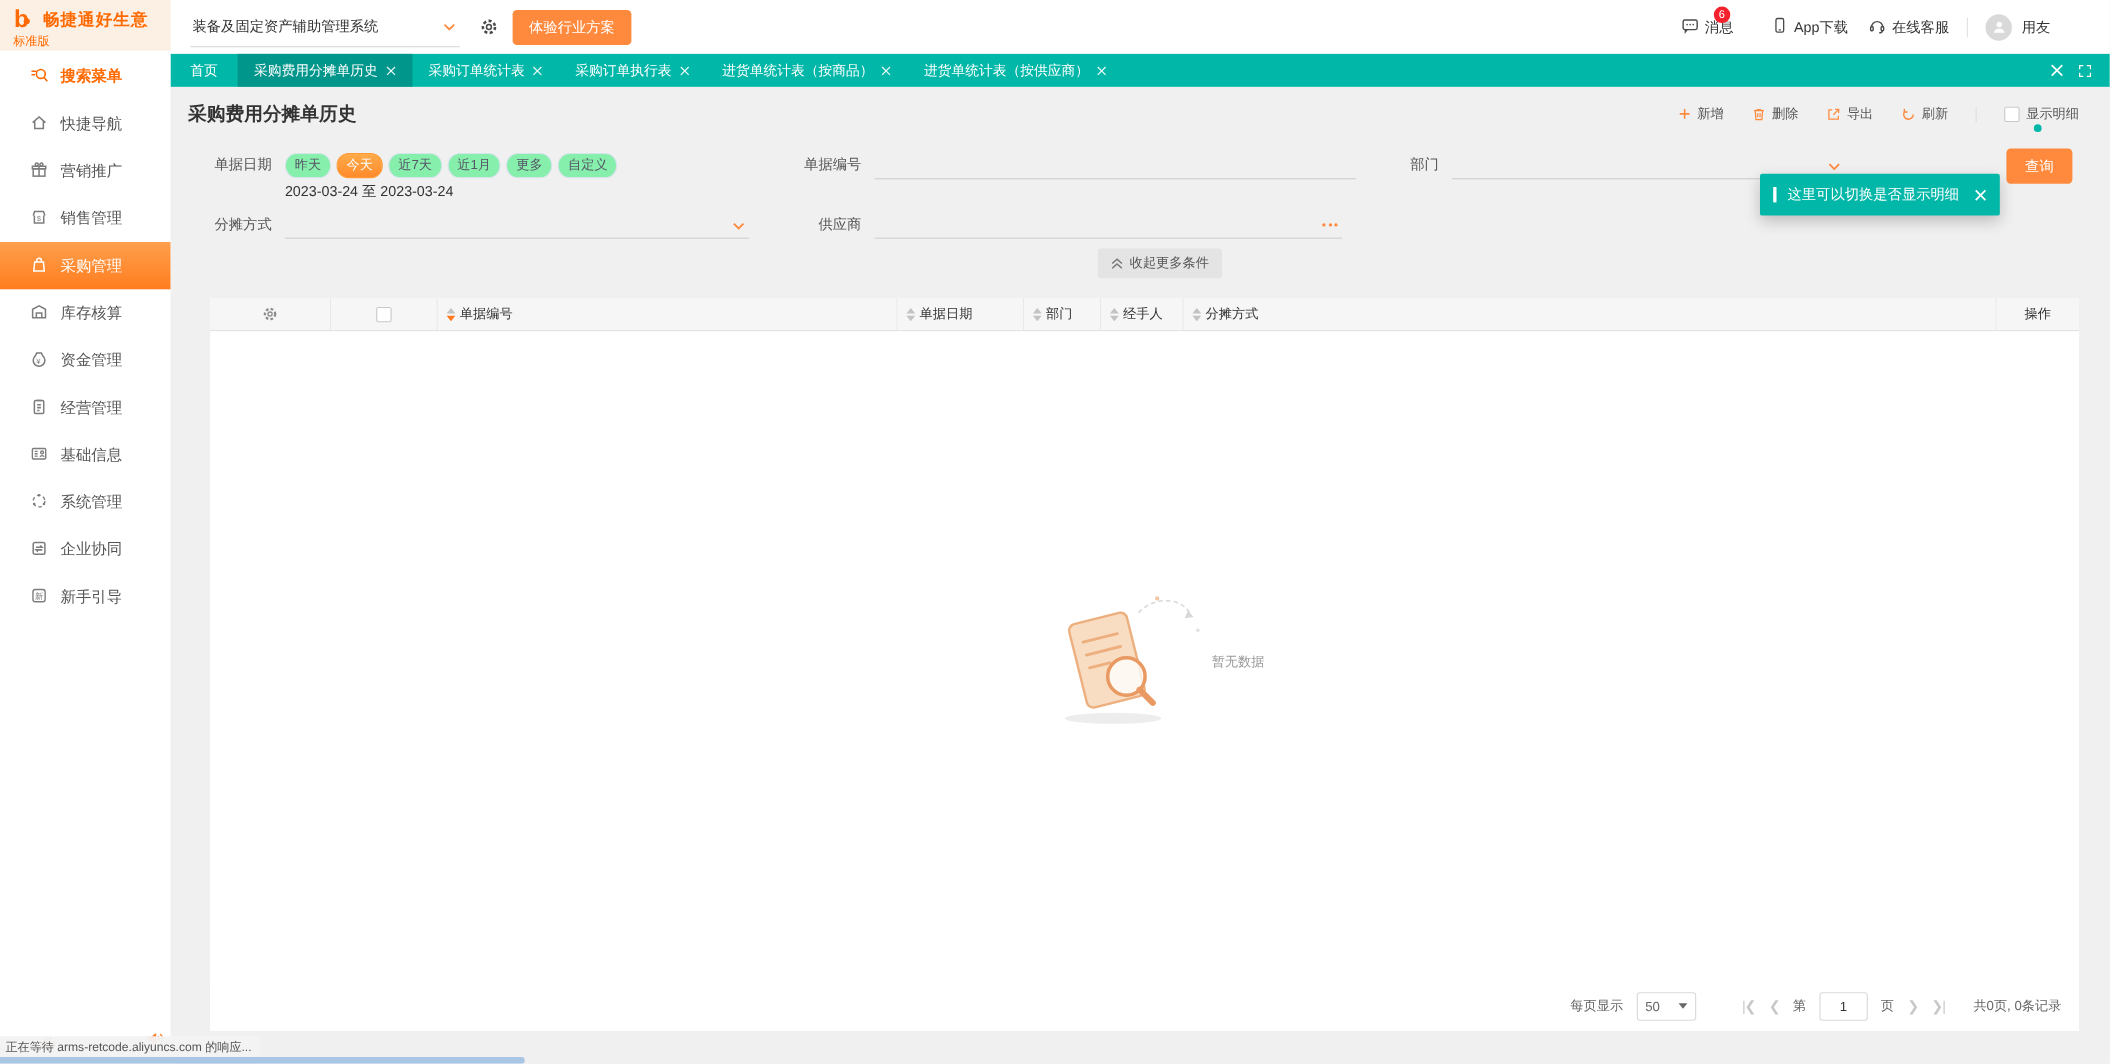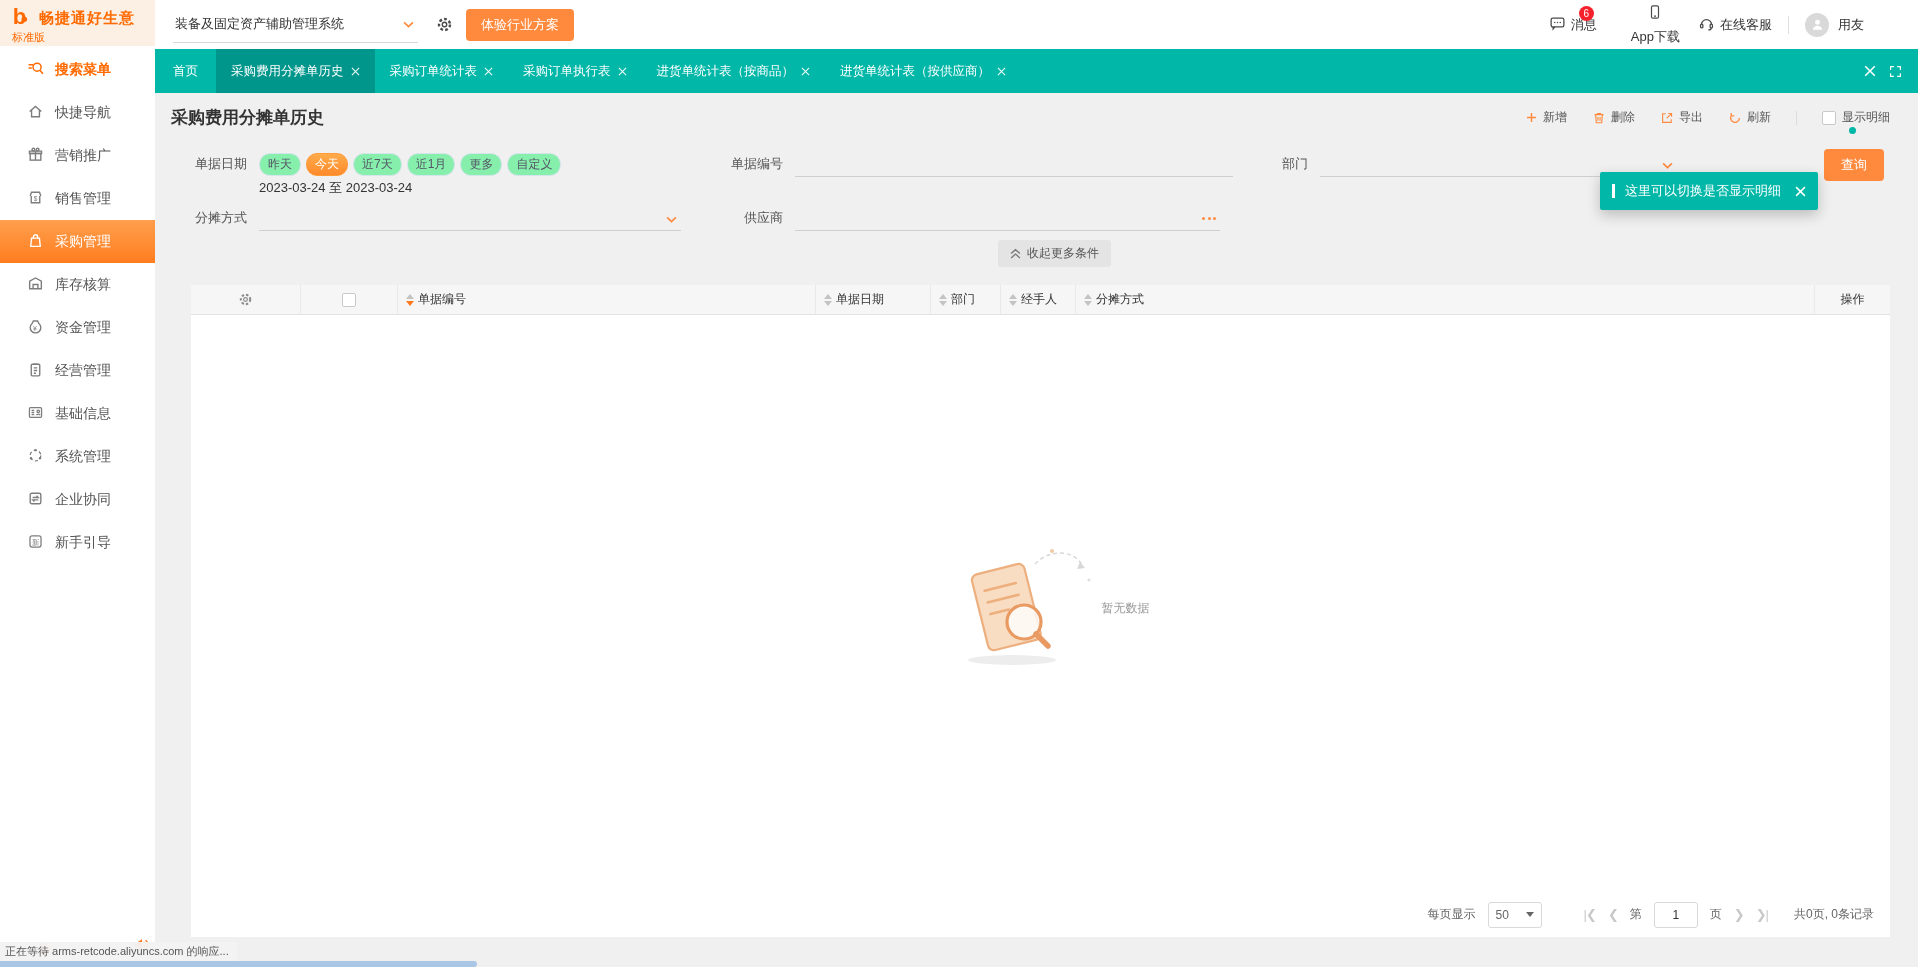--- a/index.html
+++ b/index.html
@@ -30,24 +30,24 @@
   .sys-select .chev { color:#ff8a3d; }
   .top-gear { margin-left:18px; color:#4a4a4a; cursor:pointer; display:flex; }
   .trial-btn { margin-left:13px; background:#ff8a3d; color:#fff; border:none; font-size:13px; padding:7px 15px; border-radius:4px; cursor:pointer; font-family:inherit; }
   .top-right { margin-left:auto; display:flex; align-items:center; padding-right:54px; font-size:13px; color:#333; }
   .top-item { display:flex; align-items:center; gap:5px; cursor:pointer; position:relative; color:#333; }
   .top-item svg { color:#4a4a4a; }
   .badge { position:absolute; top:-9px; left:30px; background:#f5222d; color:#fff; font-size:10px; min-width:15px; height:15px; line-height:15px; border-radius:8px; text-align:center; padding:0 3px; }
   .tdiv { width:1px; height:18px; background:#e0e0e0; margin:0 16px; }
   .avatar { width:24px; height:24px; border-radius:50%; background:#d9d9d9; display:flex; align-items:center; justify-content:center; }
   .user-name { margin-left:9px; cursor:pointer; }
-  .ml34 { margin-left:34px;flex-direction:column; } .ml18 { margin-left:18px; }
-
-  
-  .tabbar { height:44px; background:#00b7a8; display:flex; align-items:stretch; }
+  .ml34 { margin-left:34px; } .ml18 { margin-left:18px; }
+
+  
+  .tabbar { height:30px; background:#00b7a8; display:flex; align-items:stretch; }
   .tab { display:flex; align-items:center; gap:7px; padding:0 15px; color:#fff; font-size:12.5px; cursor:pointer; white-space:nowrap; }
   .tab.home { padding:0 18px; }
   .tab.active { background:#00968b; }
   .tab .x { display:flex; opacity:.9; }
   .tabbar-right { margin-left:auto; display:flex; align-items:center; gap:13px; padding-right:16px; color:#fff; }
   .tabbar-right span { display:flex; cursor:pointer; }
 
   
   .content { flex:1; position:relative; background:#f0f0f1; }
   .page-head { display:flex; align-items:center; padding:13px 28px 8px 16px; }

